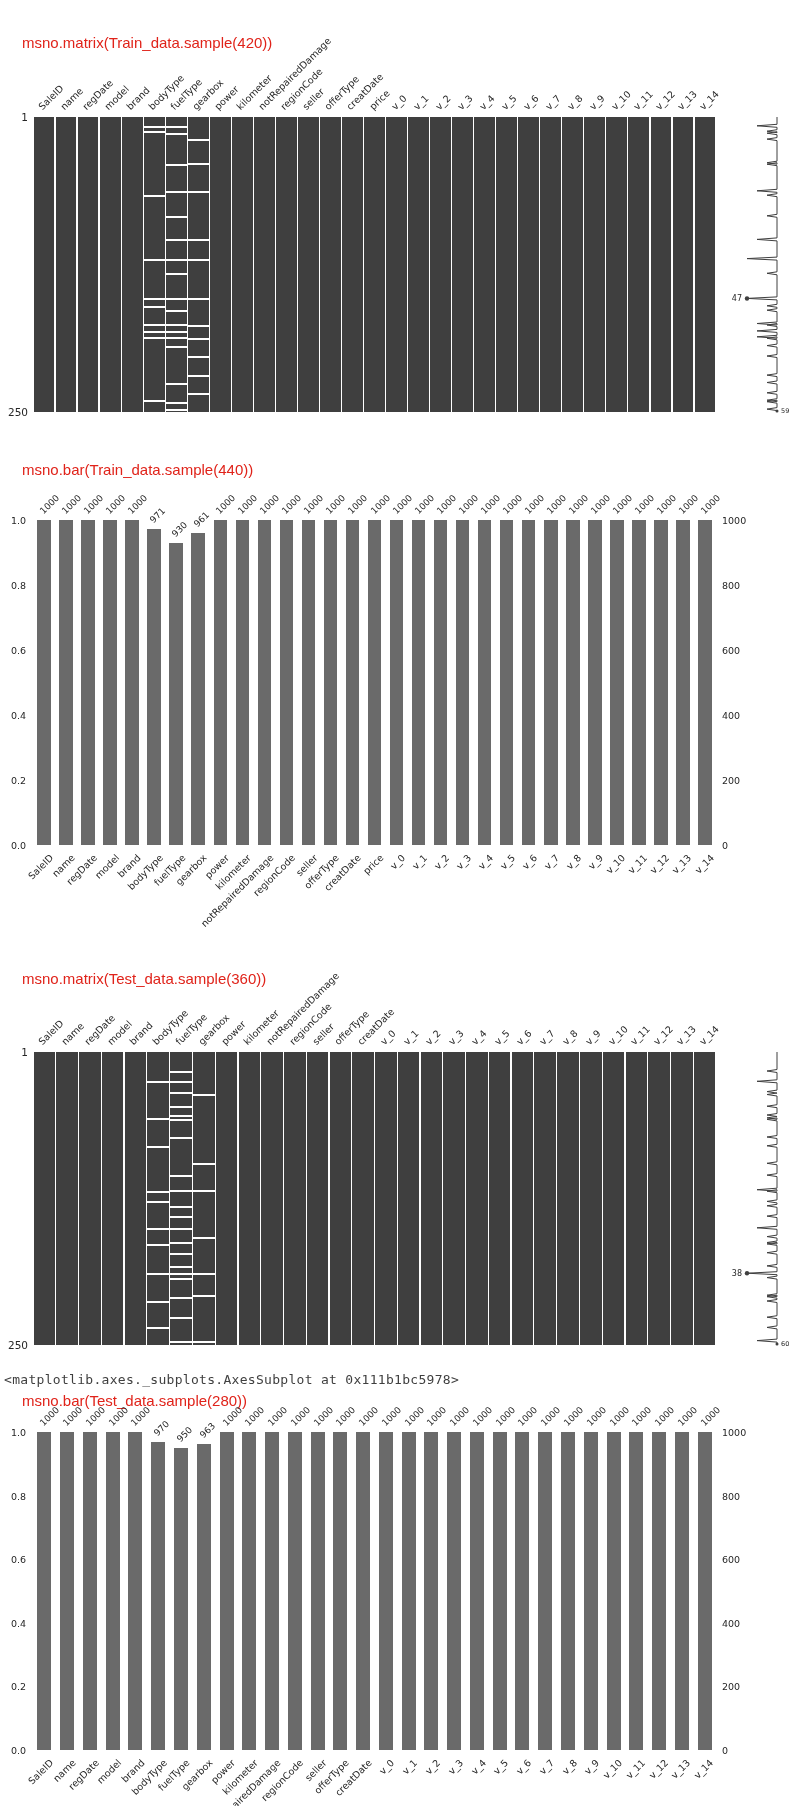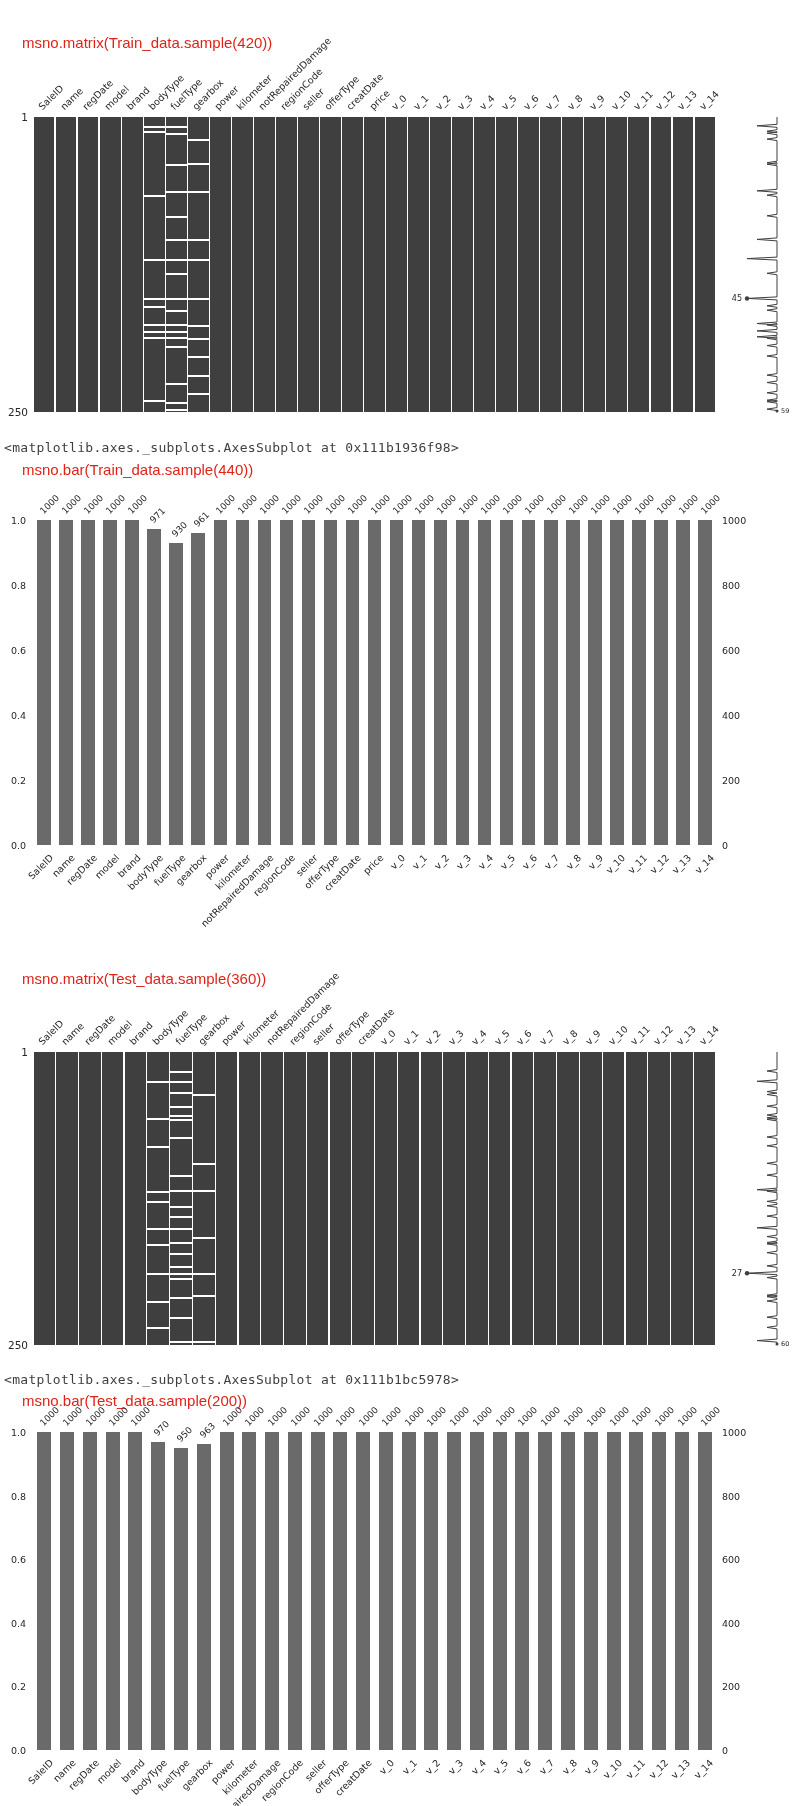--- a/index.html
+++ b/index.html
@@ -187,25 +187,24 @@
       <div style="position: absolute; left: 671.984px; top: -5px; width: 0px; height: 0px;">
         <span class="rotup" style="font-size: 9.5px;">v_14</span>
       </div>
       <span style="position: absolute; left: -5px; top: 0px; transform: translate(-100%, -50%); font: 10.5px &quot;DejaVu Sans&quot;, sans-serif; color: rgb(38, 38, 38);">1</span>
       <span style="position: absolute; left: -5px; top: 295px; transform: translate(-100%, -50%); font: 10.5px &quot;DejaVu Sans&quot;, sans-serif; color: rgb(38, 38, 38);">250</span>
       <svg width="48" height="295" style="position: absolute; left: 704px; top: 0px; overflow: visible;">
         <polyline points="40.0,0.0 40.0,7.3 20.0,8.8 40.0,10.3 40.0,12.7 30.0,14.2 40.0,15.7 40.0,14.7 30.0,16.2 40.0,17.7 40.0,20.6 30.0,22.1 40.0,23.6 40.0,44.2 30.0,45.7 40.0,47.2 40.0,45.7 30.0,47.2 40.0,48.7 40.0,72.3 20.0,73.8 40.0,75.3 40.0,76.7 30.0,78.2 40.0,79.7 40.0,97.3 30.0,98.8 40.0,100.3 40.0,120.9 20.0,122.4 40.0,123.9 40.0,140.1 10.0,141.6 40.0,143.1 40.0,154.8 30.0,156.3 40.0,157.8 40.0,179.9 10.0,181.4 40.0,182.9 40.0,187.3 30.0,188.8 40.0,190.3 40.0,191.7 30.0,193.2 40.0,194.7 40.0,205.0 20.0,206.5 40.0,208.0 40.0,206.5 30.0,208.0 40.0,209.5 40.0,212.4 20.0,213.9 40.0,215.4 40.0,218.3 20.0,219.8 40.0,221.3 40.0,219.8 30.0,221.3 40.0,222.8 40.0,227.1 30.0,228.6 40.0,230.1 40.0,237.5 30.0,239.0 40.0,240.5 40.0,256.6 30.0,258.1 40.0,259.6 40.0,264.0 30.0,265.5 40.0,267.0 40.0,274.3 30.0,275.8 40.0,277.3 40.0,281.7 30.0,283.2 40.0,284.7 40.0,283.2 30.0,284.7 40.0,286.2 40.0,290.6 30.0,292.1 40.0,293.6 40.0,295.0" fill="none" stroke="#3f3f3f" stroke-width="1"></polyline>
         <circle cx="10" cy="181.425" r="2.2" fill="#3f3f3f"></circle>
         <circle cx="40" cy="294" r="1.5" fill="#3f3f3f"></circle>
       </svg>
-      <span style="position: absolute; left: 709px; top: 181.425px; transform: translate(-100%, -50%); font: 8px &quot;DejaVu Sans&quot;, sans-serif; color: rgb(38, 38, 38);">45</span>
+      <span style="position: absolute; left: 709px; top: 181.425px; transform: translate(-100%, -50%); font: 8px &quot;DejaVu Sans&quot;, sans-serif; color: rgb(38, 38, 38);">47</span>
       <span style="position: absolute; left: 748px; top: 290px; font: 6.5px &quot;DejaVu Sans&quot;, sans-serif; color: rgb(38, 38, 38);">59</span>
     </div>
 
-  <div class="repr" style="top: 440px; color: rgb(63, 63, 63);">&lt;matplotlib.axes._subplots.AxesSubplot at 0x111b1936f98&gt;</div>
   <div class="code" style="top: 461px; color: rgb(224, 35, 26);">msno.bar(Train_data.sample(440))</div>
   <div class="fig" id="fig1" style="left: 33px; top: 520px; width: 683px; height: 325px;">
       <div style="position: absolute; left: 4.26613px; top: 0px; width: 13.5px; height: 325px; background: rgb(106, 106, 106);"></div>
       <div style="position: absolute; left: 12.0161px; top: -4px; width: 0px; height: 0px;">
         <span class="rotup" style="font-size: 9px;">1000</span>
       </div>
       <div style="position: absolute; left: 14.0161px; top: 332px; width: 0px; height: 0px;">
         <span class="rotdn" style="font-size: 9.5px;">SaleID</span>
       </div>
       <div style="position: absolute; left: 26.2984px; top: 0px; width: 13.5px; height: 325px; background: rgb(106, 106, 106);"></div>
@@ -594,26 +593,26 @@
       <div style="position: absolute; left: 671.617px; top: -5px; width: 0px; height: 0px;">
         <span class="rotup" style="font-size: 9.5px;">v_14</span>
       </div>
       <span style="position: absolute; left: -5px; top: 0px; transform: translate(-100%, -50%); font: 10.5px &quot;DejaVu Sans&quot;, sans-serif; color: rgb(38, 38, 38);">1</span>
       <span style="position: absolute; left: -5px; top: 293px; transform: translate(-100%, -50%); font: 10.5px &quot;DejaVu Sans&quot;, sans-serif; color: rgb(38, 38, 38);">250</span>
       <svg width="48" height="293" style="position: absolute; left: 704px; top: 0px; overflow: visible;">
         <polyline points="40.0,0.0 40.0,17.5 30.0,19.0 40.0,20.5 40.0,27.8 20.0,29.3 40.0,30.8 40.0,38.1 30.0,39.6 40.0,41.1 40.0,41.0 30.0,42.5 40.0,44.0 40.0,52.7 30.0,54.2 40.0,55.7 40.0,61.5 30.0,63.0 40.0,64.5 40.0,64.4 30.0,65.9 40.0,67.4 40.0,65.9 30.0,67.4 40.0,68.9 40.0,83.5 30.0,85.0 40.0,86.5 40.0,92.3 30.0,93.8 40.0,95.3 40.0,109.8 30.0,111.3 40.0,112.8 40.0,121.6 30.0,123.1 40.0,124.6 40.0,136.2 20.0,137.7 40.0,139.2 40.0,137.7 30.0,139.2 40.0,140.7 40.0,147.9 30.0,149.4 40.0,150.9 40.0,152.3 30.0,153.8 40.0,155.3 40.0,162.6 30.0,164.1 40.0,165.6 40.0,174.3 20.0,175.8 40.0,177.3 40.0,183.1 30.0,184.6 40.0,186.1 40.0,189.0 30.0,190.5 40.0,192.0 40.0,190.4 30.0,191.9 40.0,193.4 40.0,199.2 30.0,200.7 40.0,202.2 40.0,212.4 30.0,213.9 40.0,215.4 40.0,219.7 10.0,221.2 40.0,222.7 40.0,224.1 30.0,225.6 40.0,227.1 40.0,241.7 30.0,243.2 40.0,244.7 40.0,243.2 30.0,244.7 40.0,246.2 40.0,247.5 30.0,249.0 40.0,250.5 40.0,263.7 30.0,265.2 40.0,266.7 40.0,273.9 30.0,275.4 40.0,276.9 40.0,287.1 20.0,288.6 40.0,290.1 40.0,293.0" fill="none" stroke="#3f3f3f" stroke-width="1"></polyline>
         <circle cx="10" cy="221.215" r="2.2" fill="#3f3f3f"></circle>
         <circle cx="40" cy="292" r="1.5" fill="#3f3f3f"></circle>
       </svg>
-      <span style="position: absolute; left: 709px; top: 221.215px; transform: translate(-100%, -50%); font: 8px &quot;DejaVu Sans&quot;, sans-serif; color: rgb(38, 38, 38);">27</span>
+      <span style="position: absolute; left: 709px; top: 221.215px; transform: translate(-100%, -50%); font: 8px &quot;DejaVu Sans&quot;, sans-serif; color: rgb(38, 38, 38);">38</span>
       <span style="position: absolute; left: 748px; top: 288px; font: 6.5px &quot;DejaVu Sans&quot;, sans-serif; color: rgb(38, 38, 38);">60</span>
     </div>
 
   <div class="repr" style="top: 1372px; color: rgb(63, 63, 63);">&lt;matplotlib.axes._subplots.AxesSubplot at 0x111b1bc5978&gt;</div>
-  <div class="code" style="top: 1392px; color: rgb(224, 35, 26);">msno.bar(Test_data.sample(200))</div>
+  <div class="code" style="top: 1392px; color: rgb(224, 35, 26);">msno.bar(Test_data.sample(280))</div>
   <div class="fig" id="fig3" style="left: 33px; top: 1432px; width: 683px; height: 318px;">
       <div style="position: absolute; left: 4.38333px; top: 0px; width: 14px; height: 318px; background: rgb(106, 106, 106);"></div>
       <div style="position: absolute; left: 12.3833px; top: -4px; width: 0px; height: 0px;">
         <span class="rotup" style="font-size: 9px;">1000</span>
       </div>
       <div style="position: absolute; left: 14.3833px; top: 325px; width: 0px; height: 0px;">
         <span class="rotdn" style="font-size: 9.5px;">SaleID</span>
       </div>
       <div style="position: absolute; left: 27.15px; top: 0px; width: 14px; height: 318px; background: rgb(106, 106, 106);"></div>
       <div style="position: absolute; left: 35.15px; top: -4px; width: 0px; height: 0px;">

